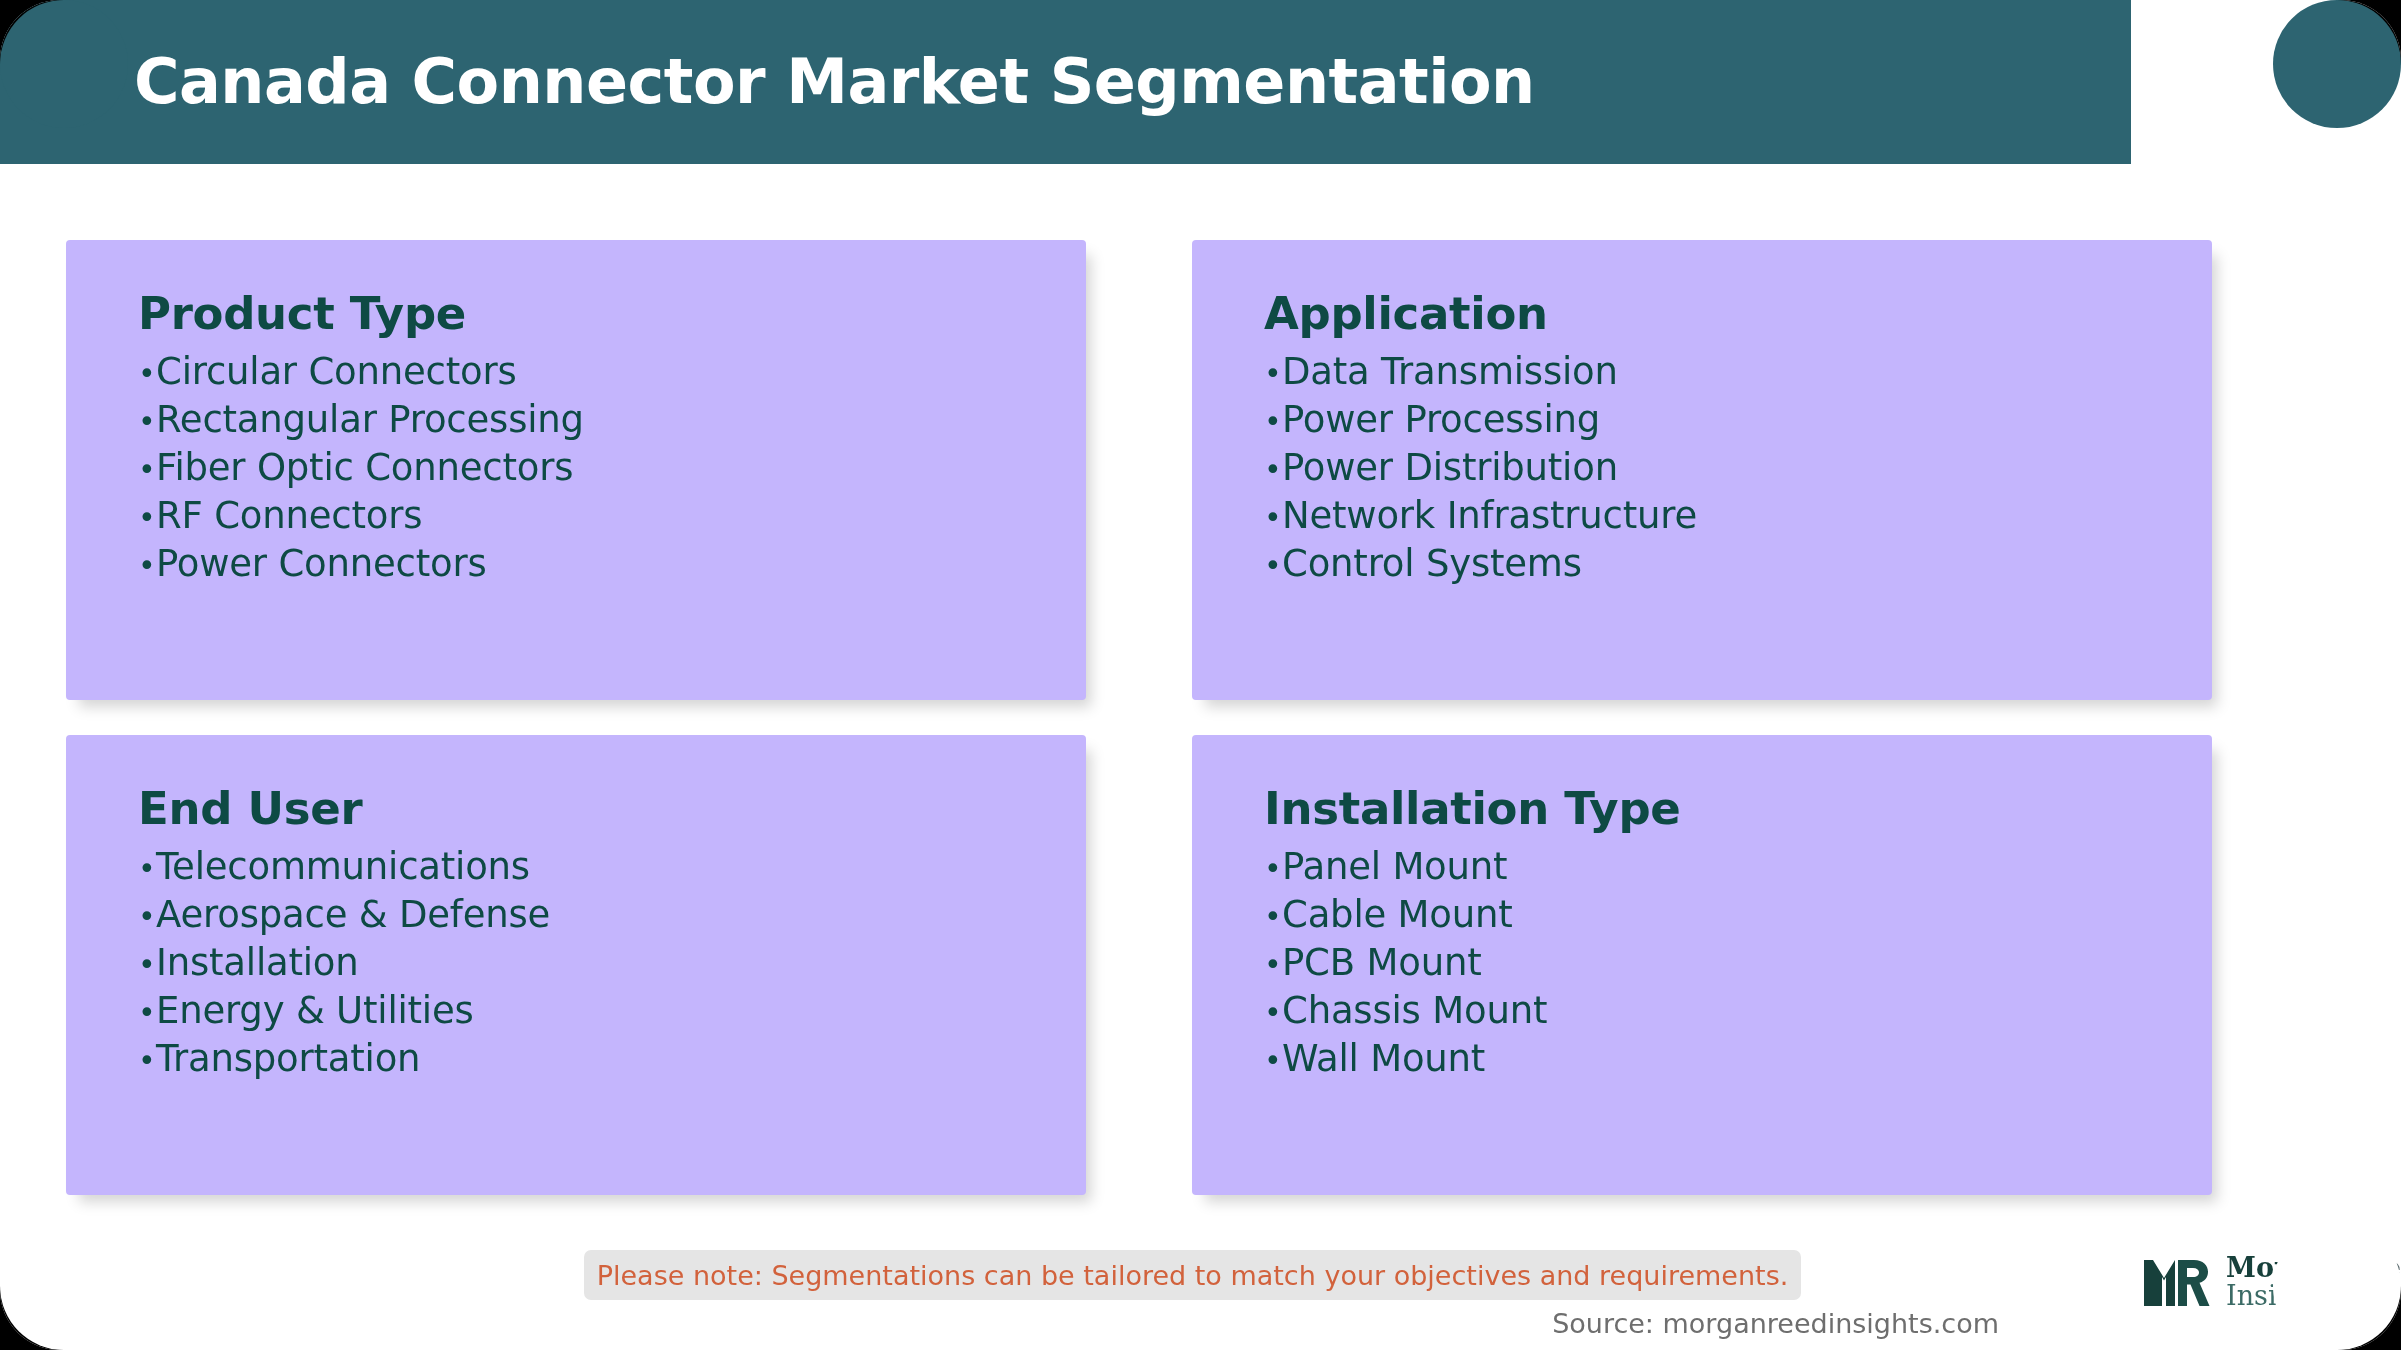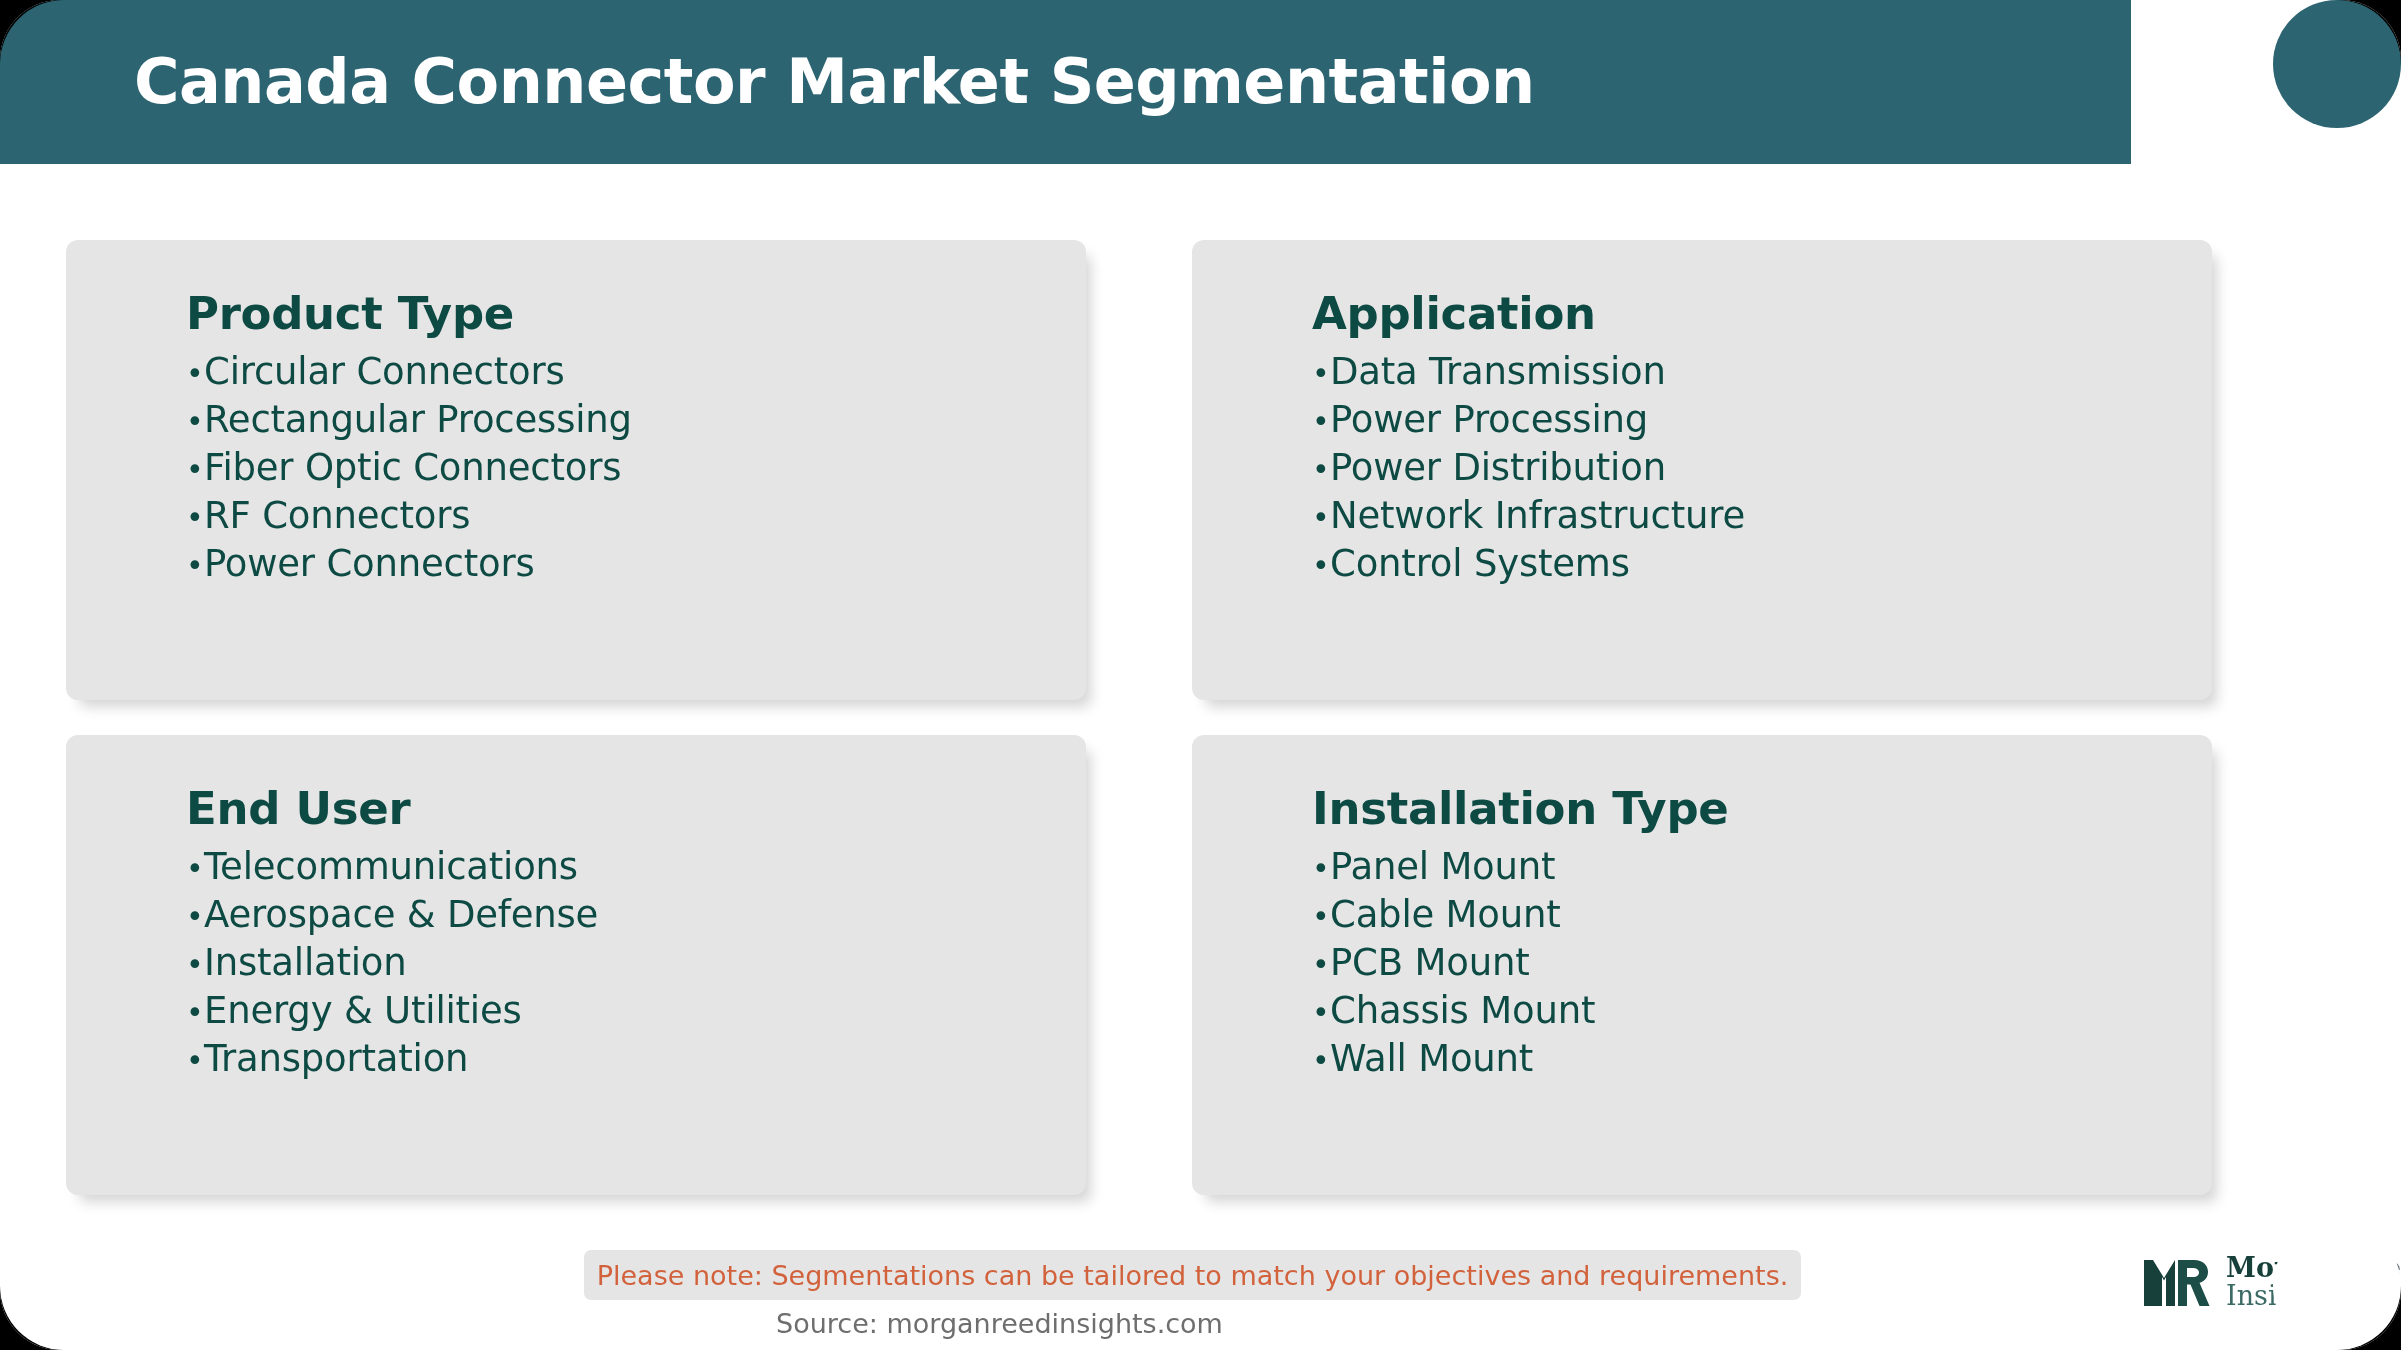--- a/index.html
+++ b/index.html
@@ -54,25 +54,25 @@
     top: 240px;
     width: 2146px;
     display: grid;
     grid-template-columns: 1020px 1020px;
     grid-template-rows: 460px 460px;
     column-gap: 106px;
     row-gap: 35px;
   }
   .card {
     position: relative;
-    background: #e5e5e5;
-    border-radius: 12px;
+    background: #c4b5fd;
+    border-radius: 4px;
     box-shadow: 9px 11px 13px -4px rgba(0,0,0,0.17);
     box-sizing: border-box;
-    padding: 50px 60px 0 120px;
+    padding: 50px 60px 0 72px;
   }
   .card-title {
     color: #0E4A44;
     font-family: "DejaVu Sans", sans-serif;
     font-size: 45px;
     font-weight: bold;
     letter-spacing: -0.3px;
     line-height: 1.05;
     margin: 0 0 12px 0;
     white-space: nowrap;
@@ -127,21 +127,21 @@
     font-family: "DejaVu Sans", sans-serif;
     font-size: 27px;
     line-height: 1;
     white-space: nowrap;
   }
   #source-text {
     position: absolute;
     left: 0;
     top: 72px;
     width: 1999px;
-    text-align: center;
+    text-align: right;
     color: #6E6E6E;
     font-family: "DejaVu Sans", sans-serif;
     font-size: 27px;
     line-height: 1;
   }
 
   
   #logo {
     position: absolute;
     left: 2142px;

